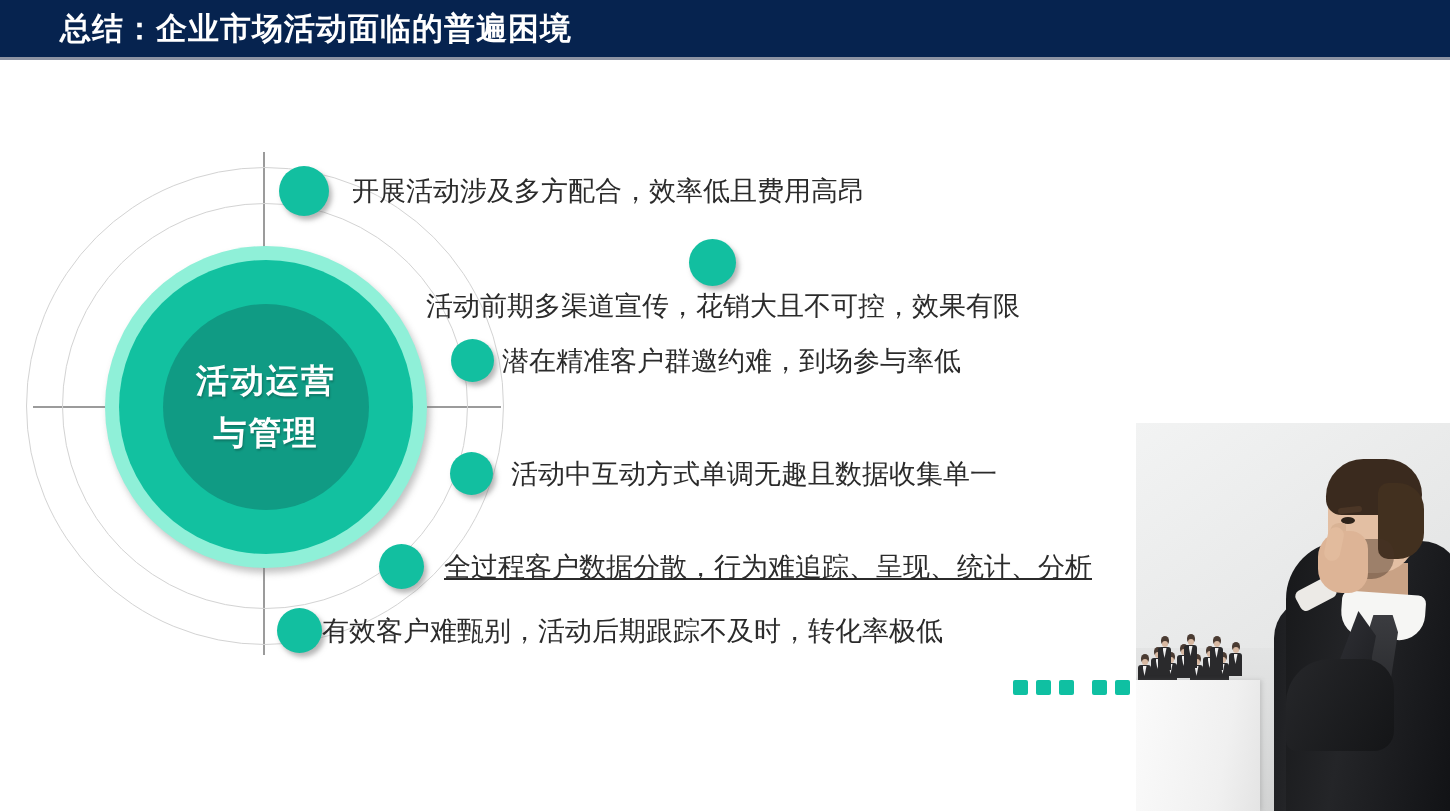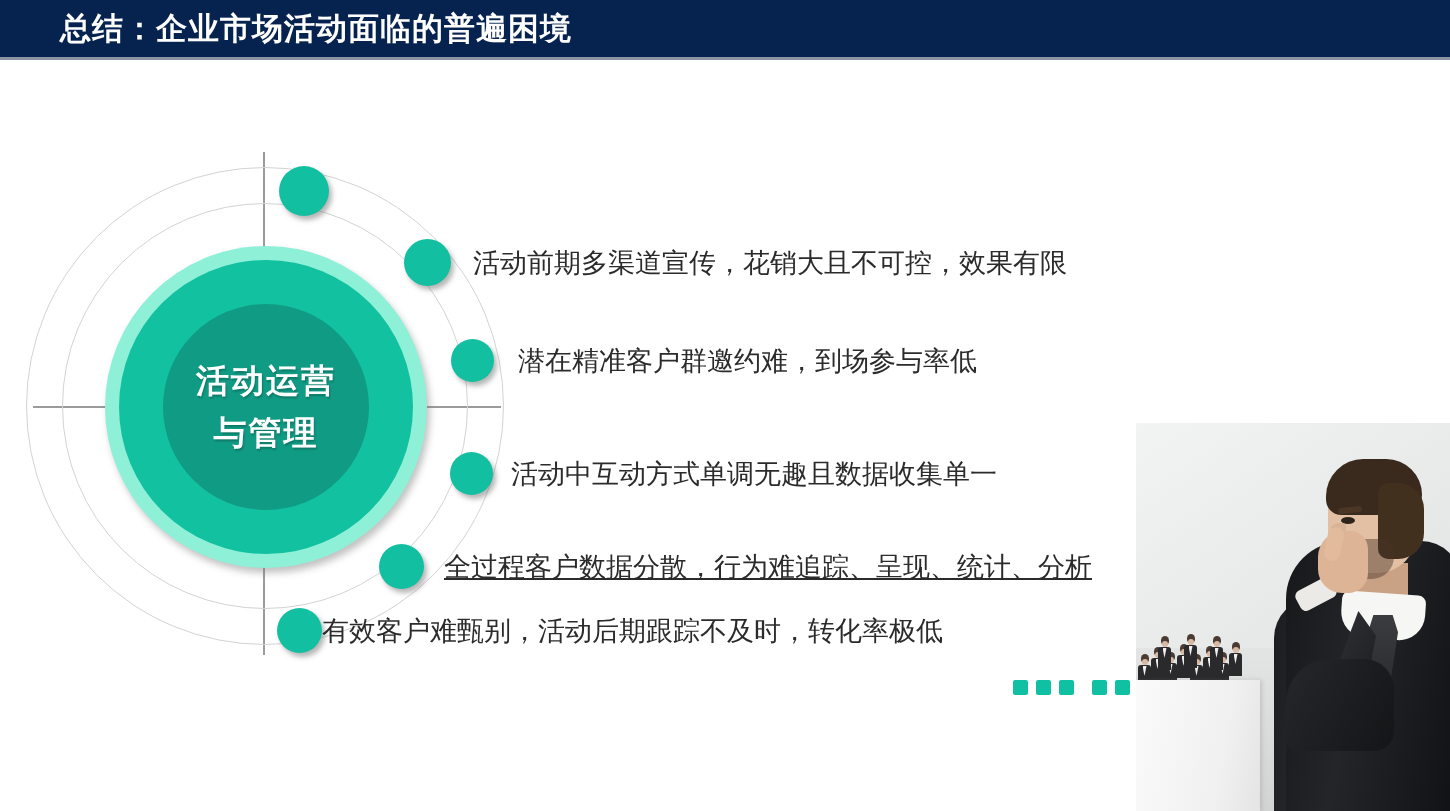--- a/index.html
+++ b/index.html
@@ -424,30 +424,31 @@
 
   <div id="halo-ring"></div>
   <div id="core-circle"></div>
   <div id="inner-circle">
     <div class="core-line">活动运营</div>
     <div class="core-line">与管理</div>
   </div>
 
   <div class="bullet-row" style="left:279px; top:166px;">
     <div class="bullet-dot" style="width:50px;height:50px;"></div>
-  </div>
-
-  <div class="bullet-row" style="left:404px; top:239px;">
+    <div class="bullet-text" style="margin-left:23px;">开展活动涉及多方配合，效率低且费用高昂</div>
+  </div>
+
+  <div class="bullet-row" style="left:404px; top:239px;flex-direction:column;">
     <div class="bullet-dot" style="width:47px;height:47px;"></div>
     <div class="bullet-text" style="margin-left:22px;">活动前期多渠道宣传，花销大且不可控，效果有限</div>
   </div>
 
   <div class="bullet-row" style="left:451px; top:339px;">
     <div class="bullet-dot" style="width:43px;height:43px;"></div>
-    <div class="bullet-text" style="margin-left:24px;text-align:right;">潜在精准客户群邀约难，到场参与率低</div>
+    <div class="bullet-text" style="margin-left:8px;text-align:right;">潜在精准客户群邀约难，到场参与率低</div>
   </div>
 
   <div class="bullet-row" style="left:450px; top:452px;">
     <div class="bullet-dot" style="width:43px;height:43px;"></div>
     <div class="bullet-text" style="margin-left:18px;">活动中互动方式单调无趣且数据收集单一</div>
   </div>
 
   <div class="bullet-row" style="left:379px; top:544px;">
     <div class="bullet-dot" style="width:45px;height:45px;"></div>
     <div class="bullet-text" style="margin-left:20px;text-decoration:underline;">全过程客户数据分散，行为难追踪、呈现、统计、分析</div>

